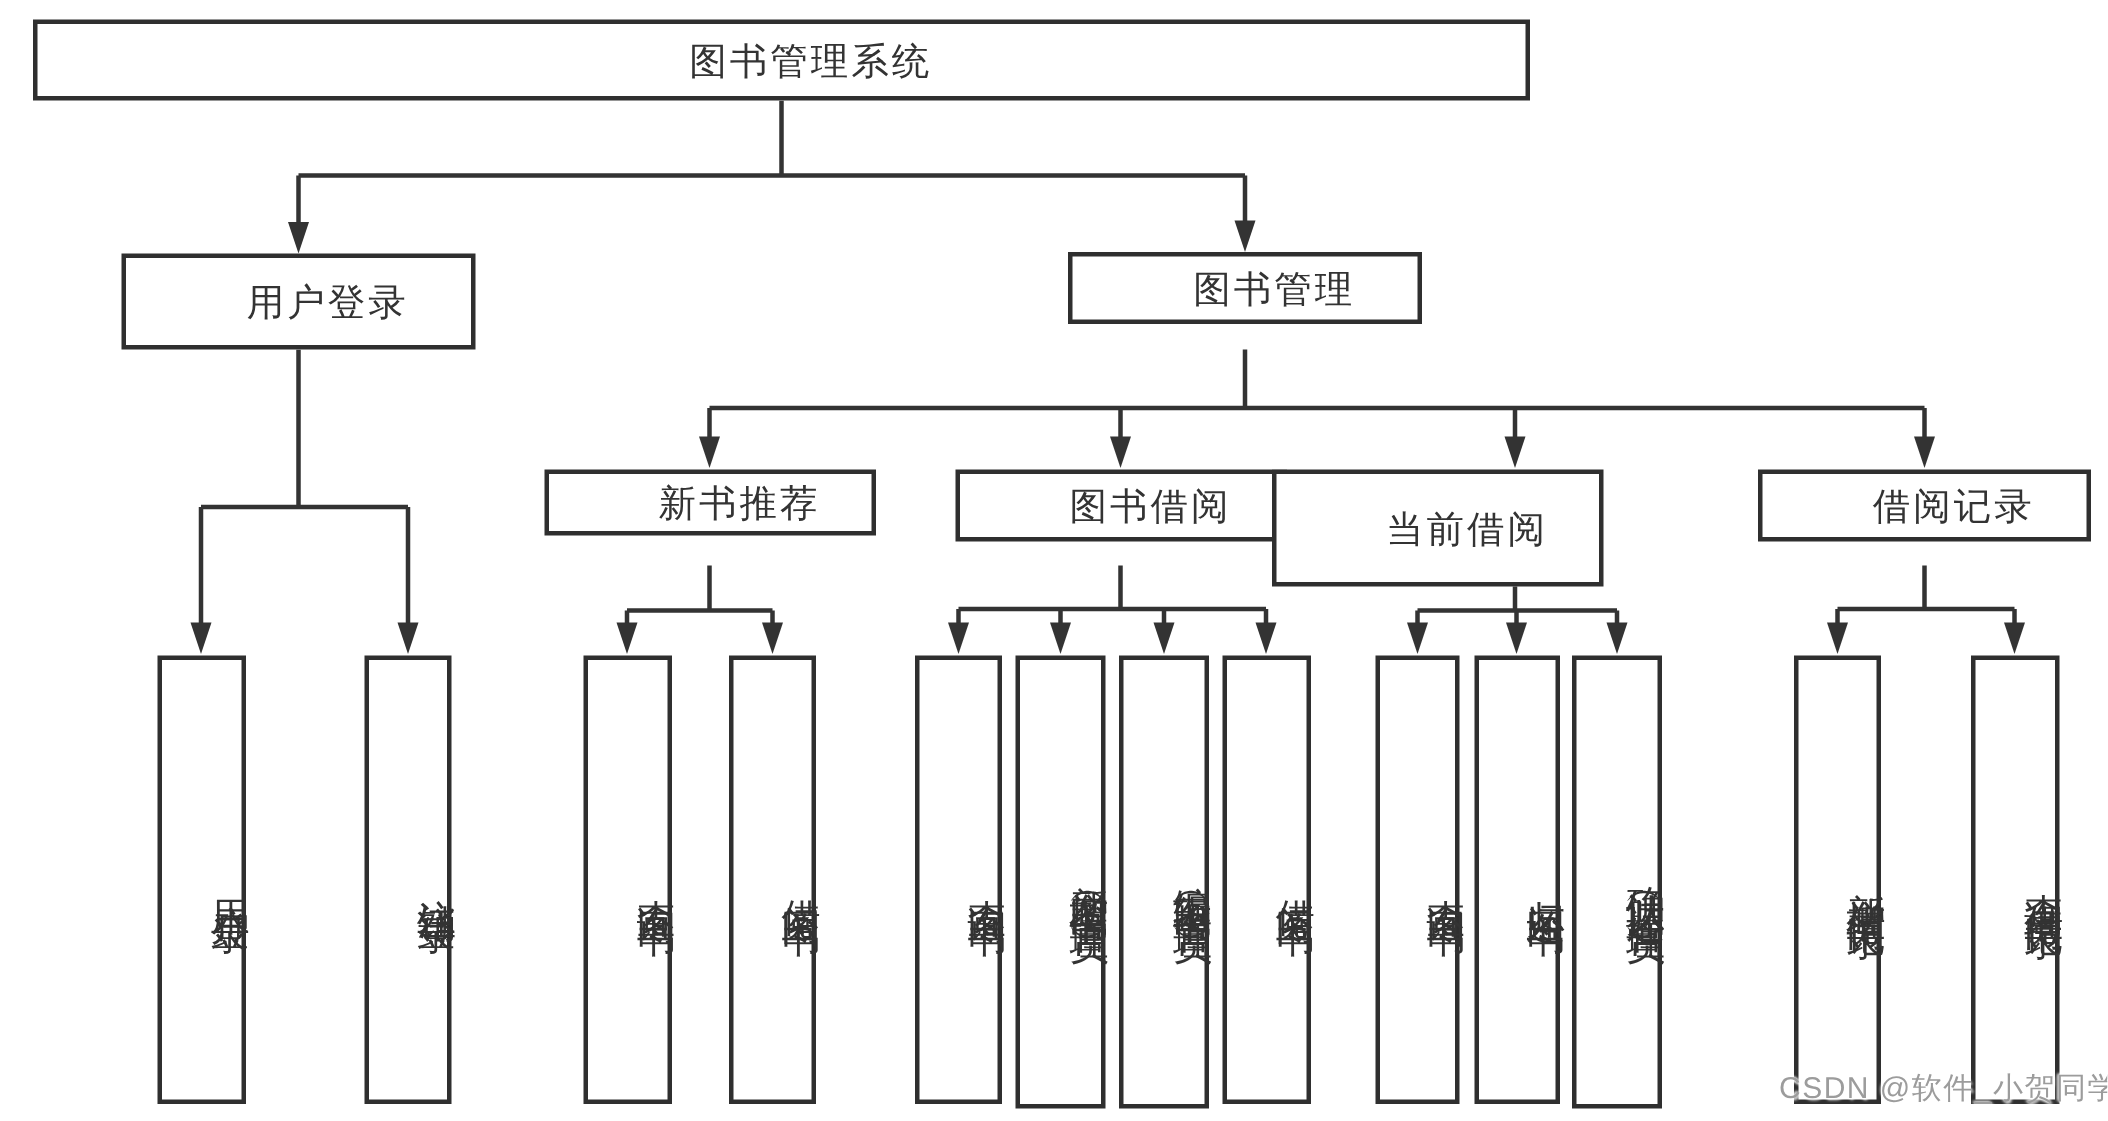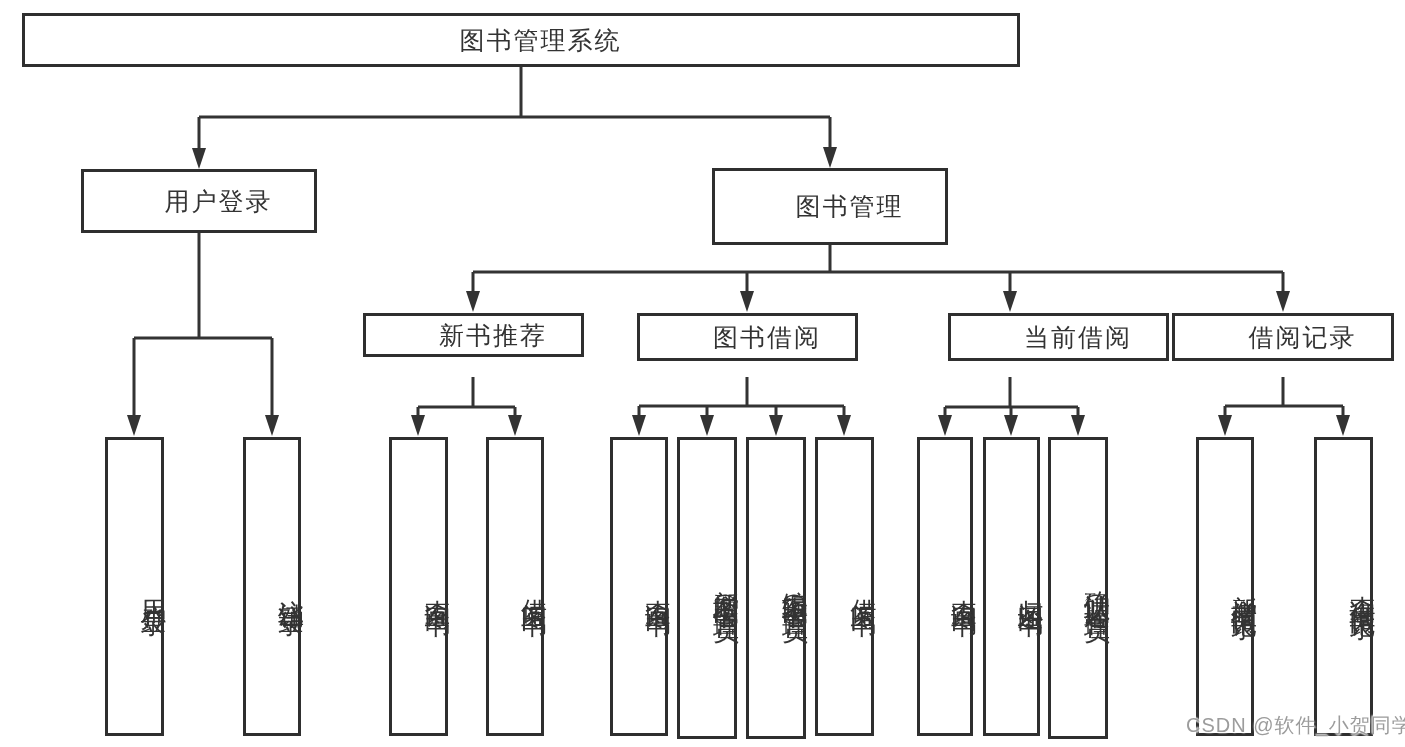--- a/index.html
+++ b/index.html
@@ -104,25 +104,25 @@
     <polygon points="1071,415 1085,415 1078,436"></polygon>
 
     <path d="M1283,377 V406 M1225,406 H1343 M1225,406 V417 M1343,406 V417"></path>
     <polygon points="1218,415 1232,415 1225,436"></polygon>
     <polygon points="1336,415 1350,415 1343,436"></polygon>
   </svg>
 
   <div class="node" style="left:22px; top:13px; width:998px; height:54px;">图书管理系统</div>
 
   <div class="node" style="left:81px; top:169px; width:236px; height:64px;">用户登录</div>
-  <div class="node" style="left:712px; top:168px; width:236px; height:77px;">图书管理</div>
+  <div class="node" style="left:712px; top:168px; width:236px; height:48px;">图书管理</div>
 
   <div class="node" style="left:363px; top:313px; width:221px; height:44px;">新书推荐</div>
   <div class="node" style="left:637px; top:313px; width:221px; height:48px;">图书借阅</div>
-  <div class="node" style="left:948px; top:313px; width:221px; height:48px;">当前借阅</div>
+  <div class="node" style="left:848px; top:313px; width:221px; height:78px;">当前借阅</div>
   <div class="node" style="left:1172px; top:313px; width:222px; height:48px;">借阅记录</div>
 
   <div class="node vnode" style="left:105px; top:437px; width:59px; height:299px;">用户登录</div>
   <div class="node vnode" style="left:243px; top:437px; width:58px; height:299px;">注销登录</div>
 
   <div class="node vnode" style="left:389px; top:437px; width:59px; height:299px;">查询图书</div>
   <div class="node vnode" style="left:486px; top:437px; width:58px; height:299px;">借阅图书</div>
 
   <div class="node vnode" style="left:610px; top:437px; width:58px; height:299px;">查询图书</div>
   <div class="node vnode" style="left:677px; top:437px; width:60px; height:302px;">新增图书（管理员）</div>

